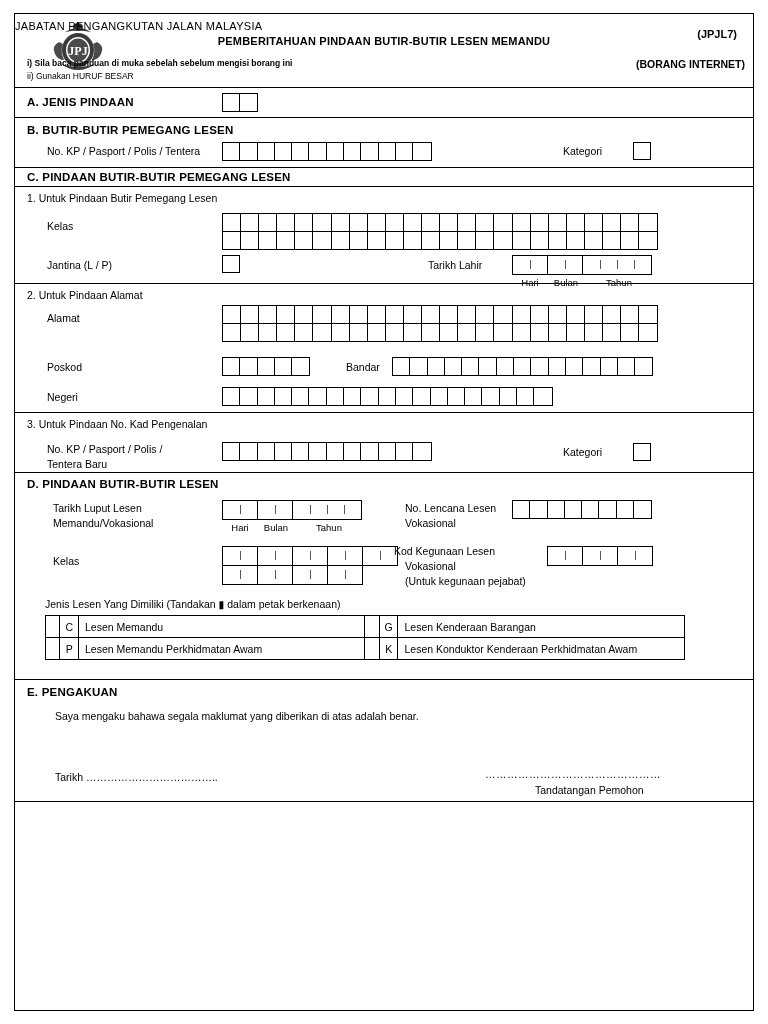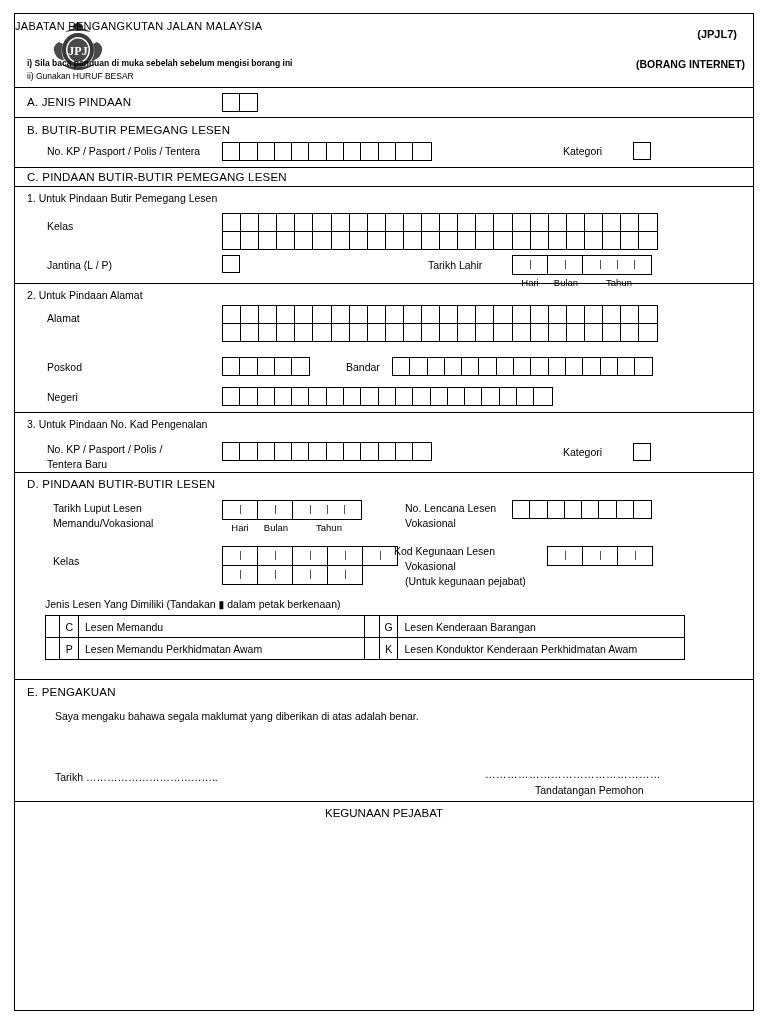--- a/index.html
+++ b/index.html
@@ -30,21 +30,21 @@
   }
 
   
   .band {
     border-bottom: 1.5px solid #000;
     box-sizing: border-box;
     position: relative;
   }
   .sec-title {
     font-size: 11.5px;
-    font-weight: normal;
+    font-weight: bold;
     letter-spacing: .2px;
   }
   .lbl {
     font-size: 10.5px;
     white-space: nowrap;
     text-align: right;
   }
 
   
   .hdr {
@@ -313,20 +313,21 @@
         <ellipse cx="31" cy="30" rx="16" ry="17" fill="#3a3a3a"></ellipse>
         <ellipse cx="31" cy="30" rx="12" ry="13" fill="#ffffff"></ellipse>
         <ellipse cx="31" cy="30" rx="10.5" ry="11.5" fill="#4a4a4a"></ellipse>
         <text x="31" y="35" font-size="12" font-family="'Liberation Serif', serif" fill="#ffffff" text-anchor="middle" font-weight="bold">JPJ</text>
         <path d="M12 22 Q4 26 8 34 Q11 40 17 40 Q13 31 16 24 Z" fill="#4a4a4a"></path>
         <path d="M50 22 Q58 26 54 34 Q51 40 45 40 Q49 31 46 24 Z" fill="#4a4a4a"></path>
         <path d="M14 44 Q31 56 48 44 Q31 50 14 44 Z" fill="#3a3a3a"></path>
         <path d="M18 12 Q31 4 44 12 Q31 9 18 12 Z" fill="#3a3a3a"></path>
       </svg>
       <div class="hdr-title1">JABATAN PENGANGKUTAN JALAN MALAYSIA</div>
+      <div class="hdr-title2">PEMBERITAHUAN PINDAAN BUTIR-BUTIR LESEN MEMANDU</div>
       <div class="hdr-code">(JPJL7)</div>
       <div class="hdr-borang">(BORANG INTERNET)</div>
       <div class="note1">i)  Sila baca panduan di muka sebelah sebelum mengisi borang ini</div>
       <div class="note2">ii) Gunakan HURUF BESAR</div>
     </div>
 
     <div class="band secA">
       <div class="sec-title">A.  JENIS PINDAAN</div>
       <div class="twinbox">
         <div></div>
@@ -698,18 +699,15 @@
     </div>
 
     <div class="band secE">
       <div class="sec-title">E.  PENGAKUAN</div>
       <div class="decl">Saya mengaku bahawa segala maklumat yang diberikan di atas adalah benar.</div>
       <div class="tarikh">Tarikh  ………………………………..</div>
       <div class="sigline">…………………………………………</div>
       <div class="signame">Tandatangan Pemohon</div>
     </div>
 
-    <div class="secF">
-      <div class="kp-title">KEGUNAAN PEJABAT</div>
-    </div>
 
   </div>
 </div>
 
 </body></html>

